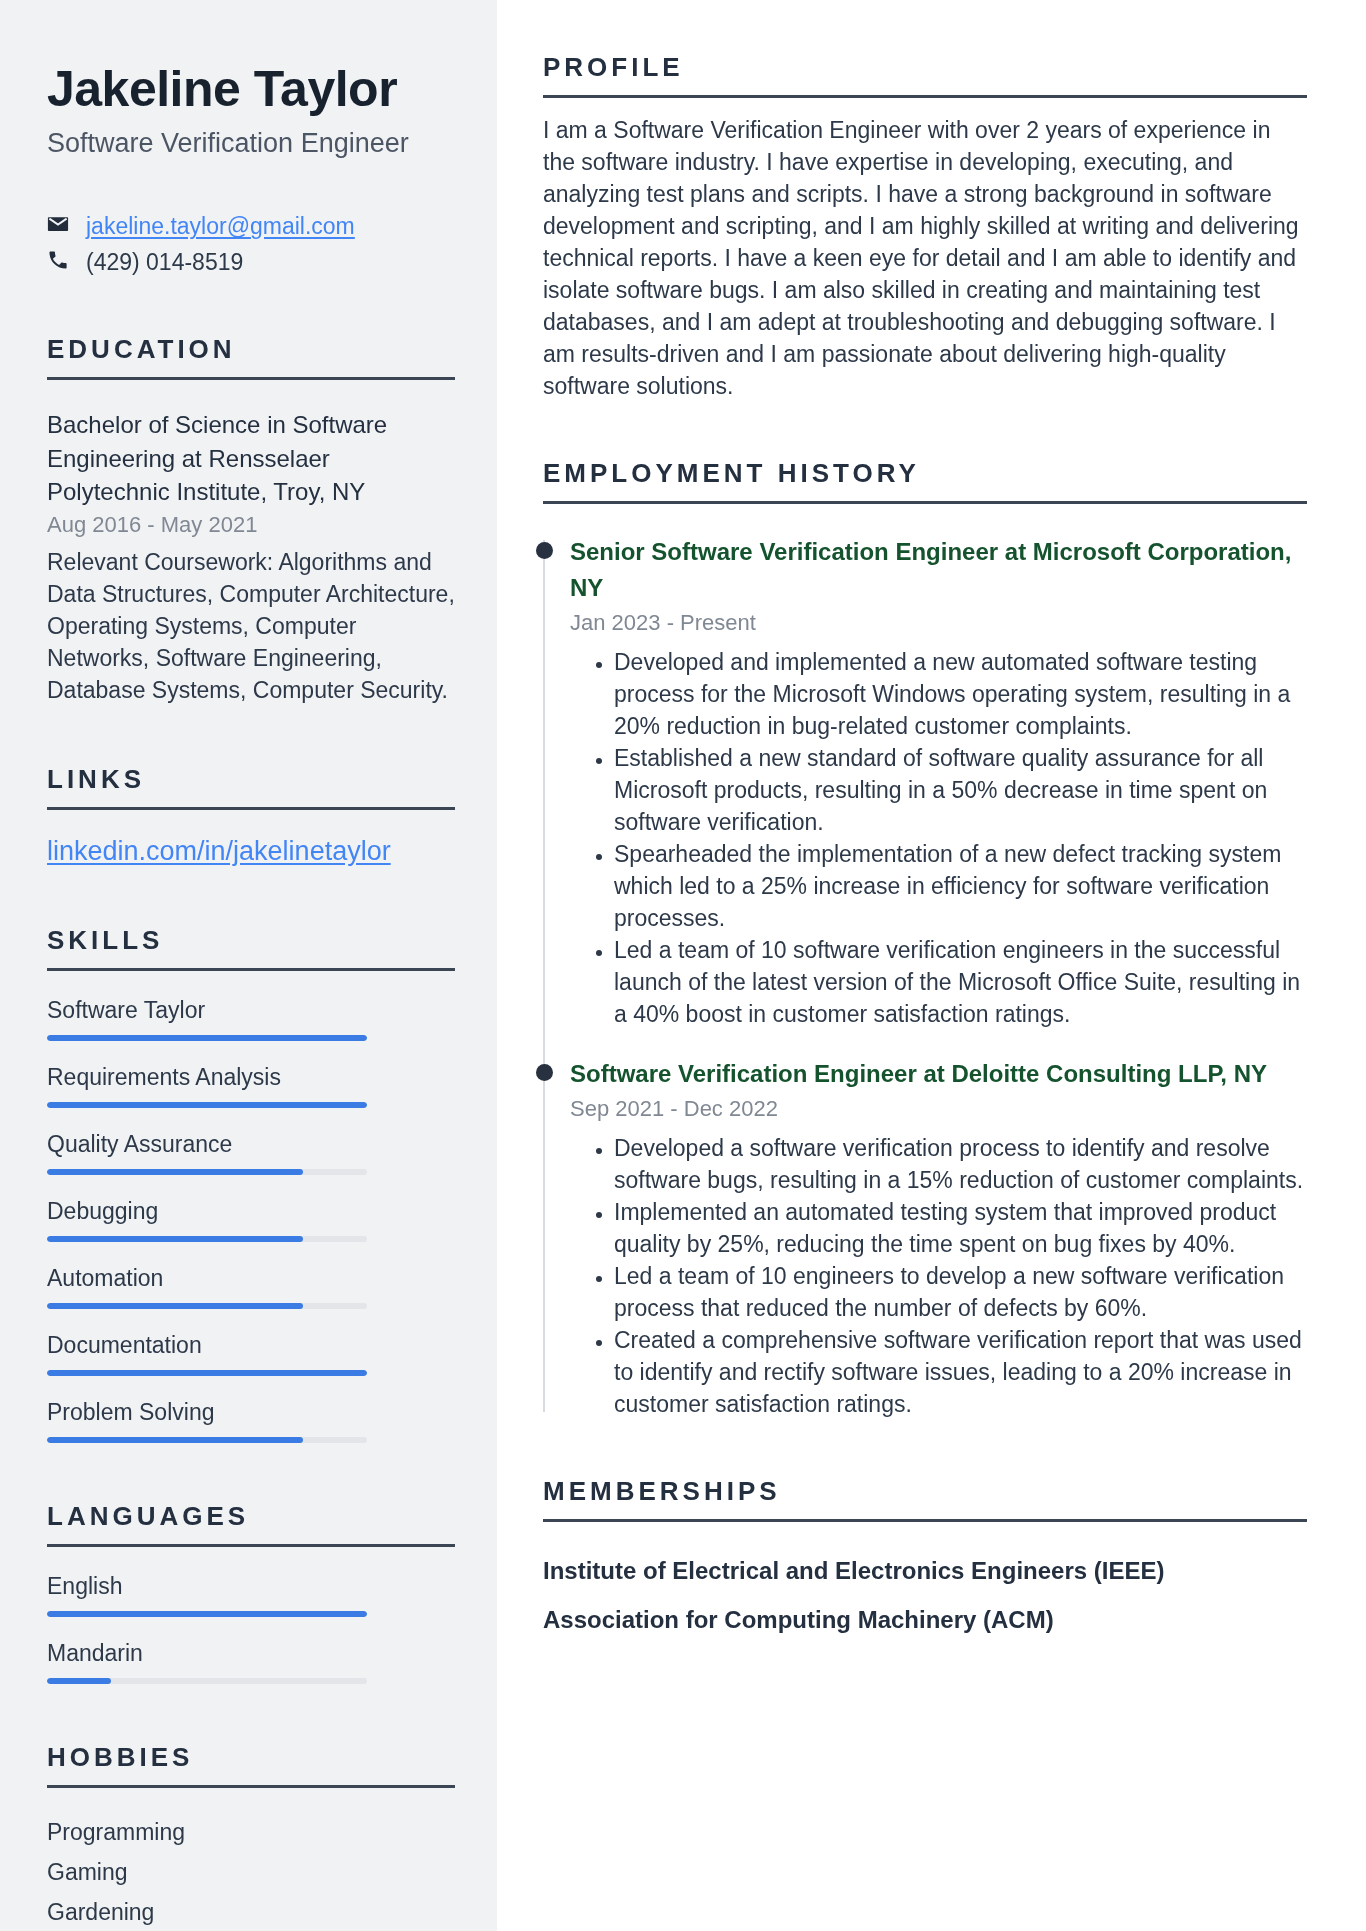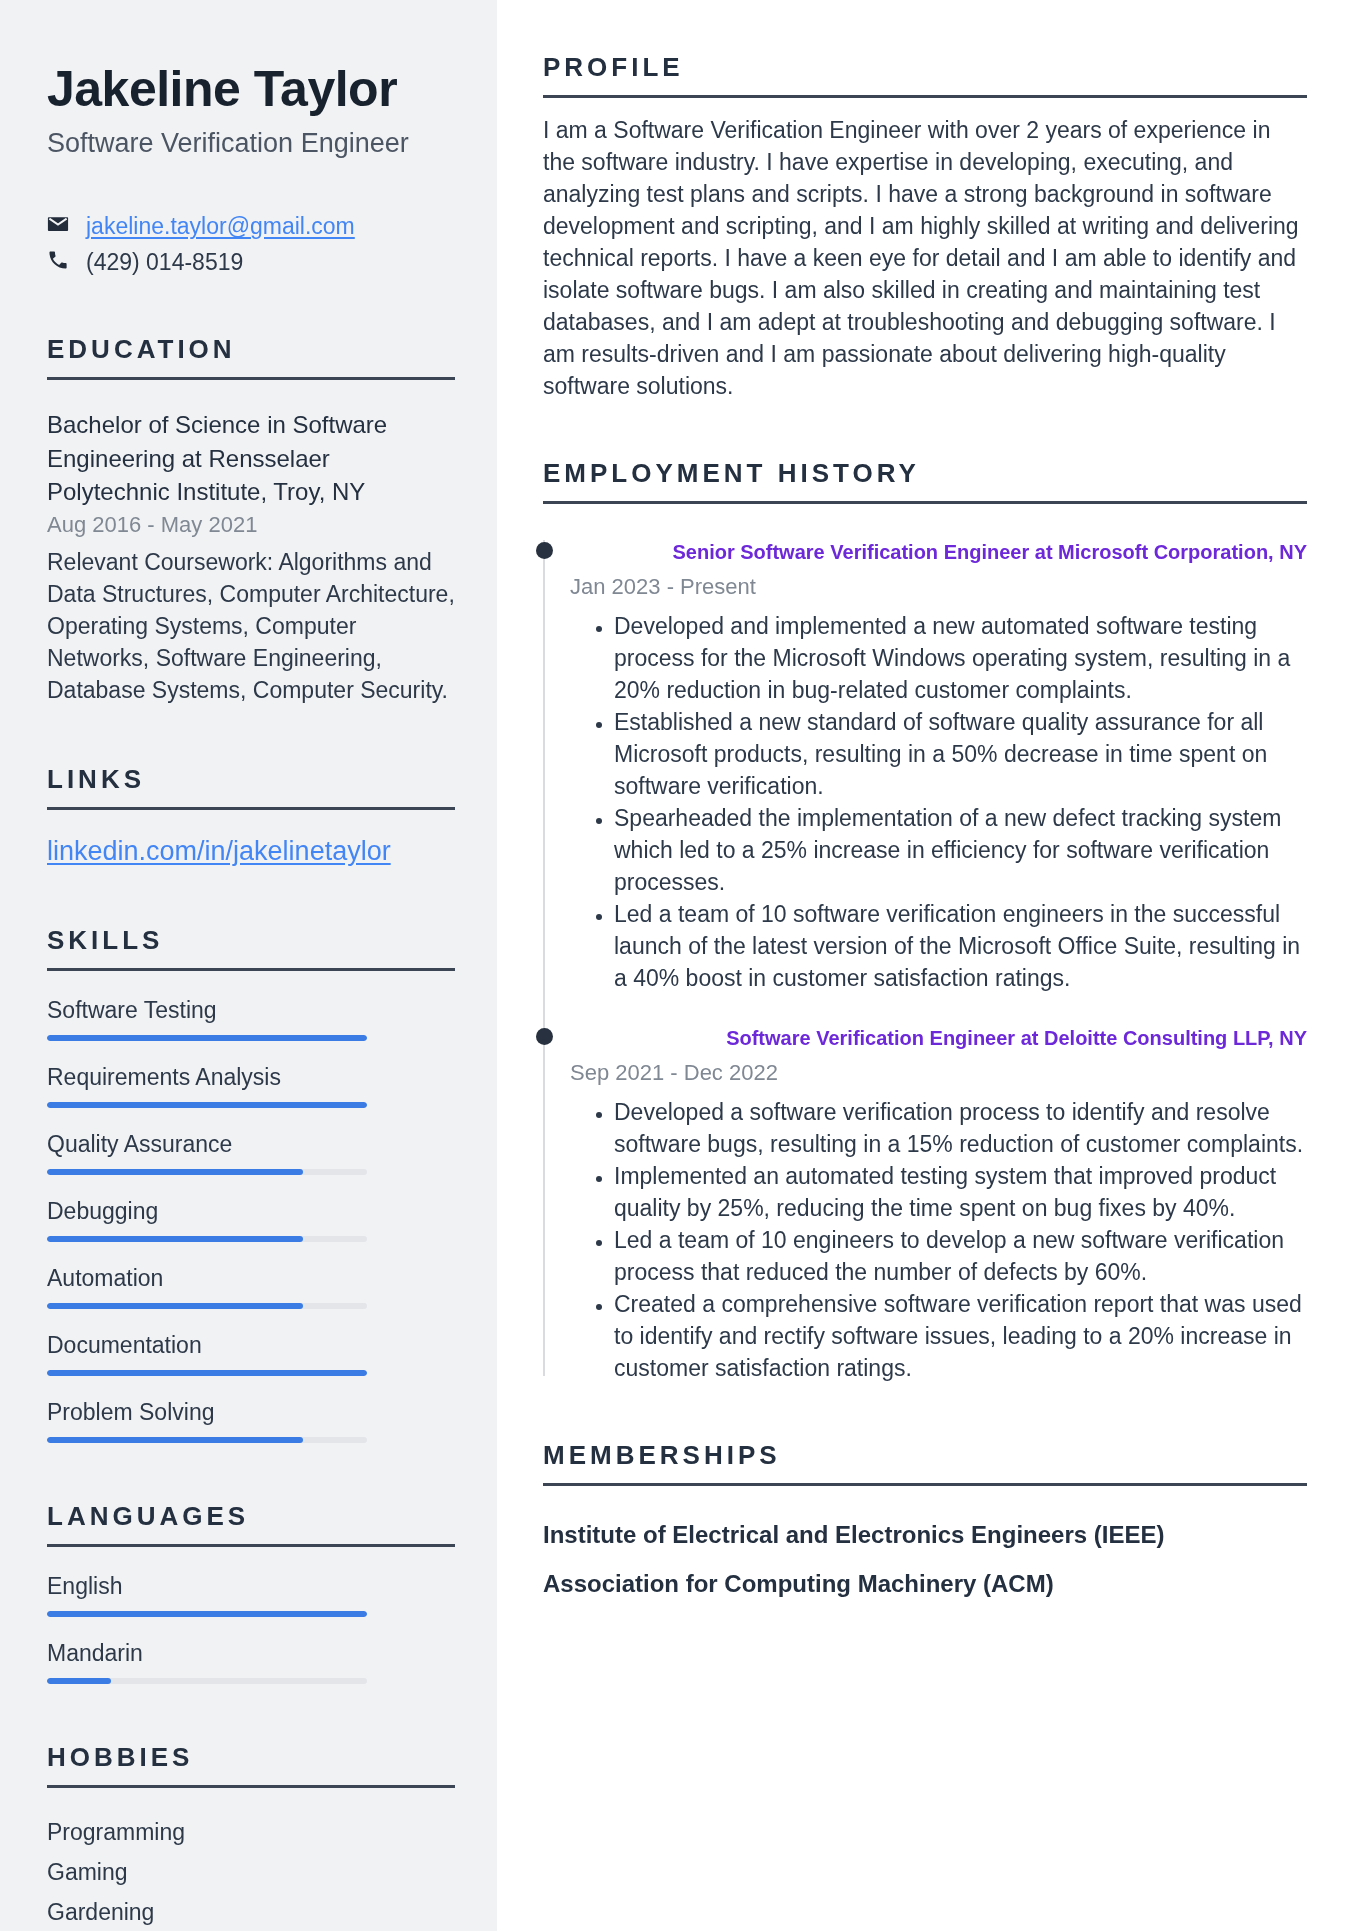--- a/index.html
+++ b/index.html
@@ -125,25 +125,24 @@
   }
   .job::before {
     content: "";
     position: absolute;
     left: -7.5px; top: 8px;
     width: 17px; height: 17px;
     border-radius: 50%;
     background: #28313f;
   }
   .job-title, .item-title {
-    font-size: 20px;
+    font-size: 24px;
     font-weight: 700;
-    color: #6d28d9;
+    color: #14532d;
     line-height: 36px;
-    text-align: right;
   }
   .job-dates { margin: 4px 0 10px; font-size: 22px; color: #808893; }
   .bullets { margin: 0; padding-left: 44px; list-style: disc outside; }
   .bullets li {
     font-size: 23px;
     line-height: 32px;
     color: #2d3949;
   }
   .bullets li::marker { color: #2d3949; font-size: 0.8em; }
   .cert-item { margin-top: 24px; }
@@ -192,21 +191,21 @@
   <section class="side-sec">
     <h2 class="sec-head">LINKS</h2>
     <a class="link side-link" href="#">linkedin.com/in/jakelinetaylor</a>
   </section>
 
   <section class="side-sec">
     <h2 class="sec-head">SKILLS</h2>
     <div class="meter-list">
 
         <div class="meter-item">
-          <span class="meter-label">Software Testing</span>
+          <span class="meter-label">Software Taylor</span>
           <div class="meter-track">
             <div class="meter-fill" style="width: 100%;"></div>
           </div>
         </div>
 
         <div class="meter-item">
           <span class="meter-label">Requirements Analysis</span>
           <div class="meter-track">
             <div class="meter-fill" style="width: 100%;"></div>
           </div>

